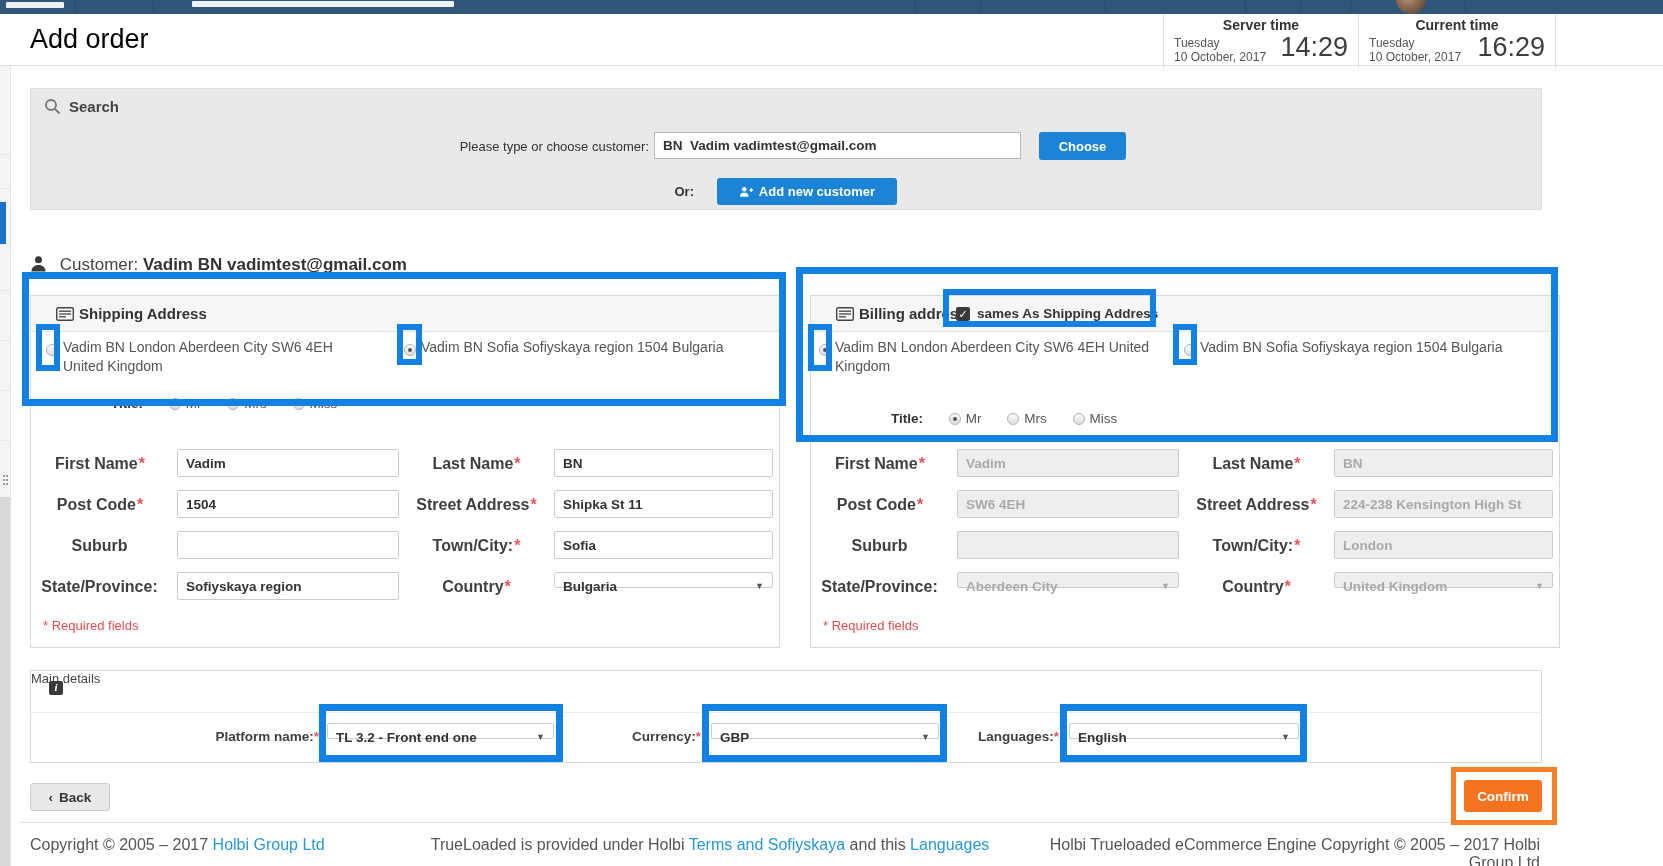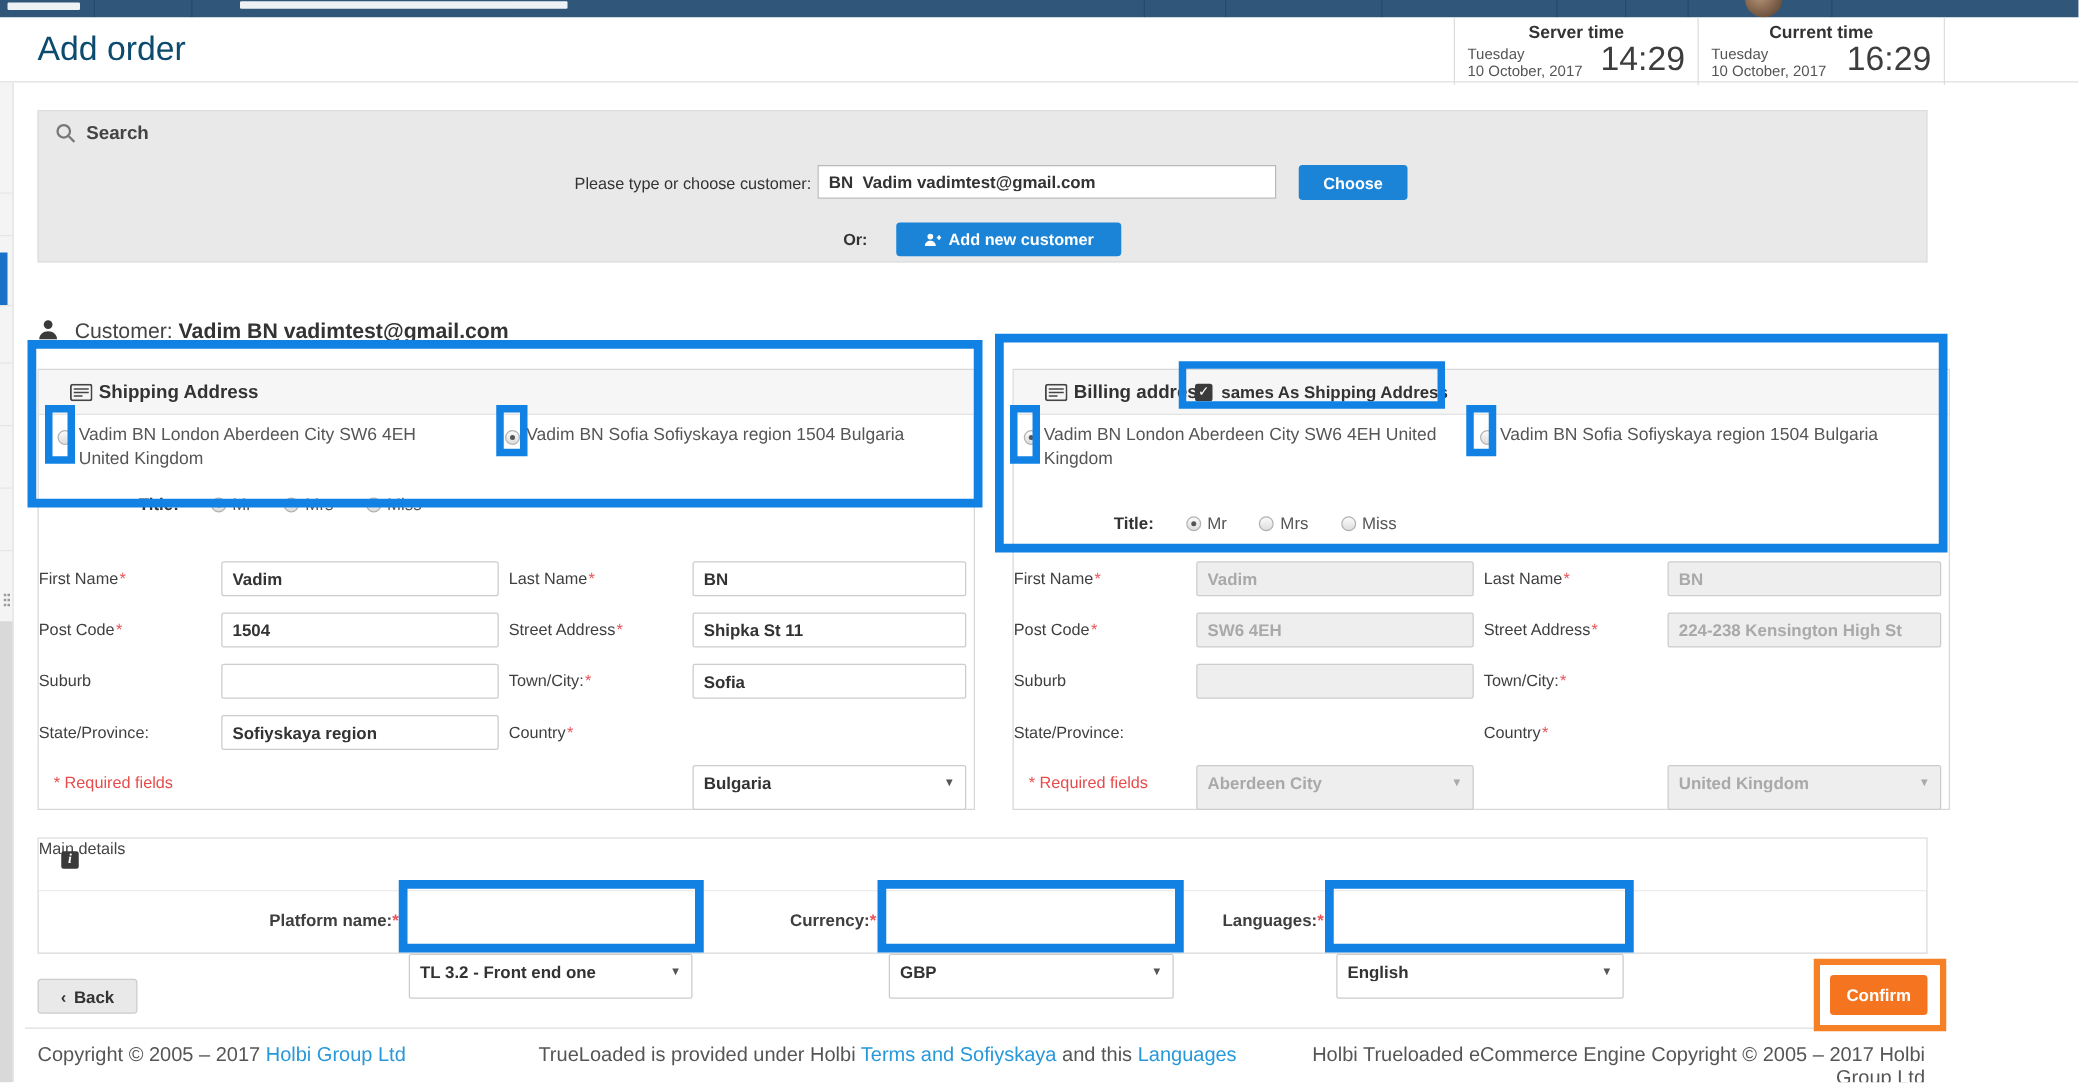--- a/index.html
+++ b/index.html
@@ -16,21 +16,21 @@
     background:radial-gradient(circle at 40% 40%, #b79a7d 0%, #8a6a52 45%, #4a3a2e 100%); }
   
   #left-strip { position:absolute; left:0; top:66px; width:11px; height:800px; background:#f4f4f4; border-right:1px solid #e2e2e2; }
   #left-strip .seg-line { position:absolute; left:0; width:10px; height:1px; background:#e6e6e6; }
   #left-strip .active-seg { position:absolute; left:0; top:136px; width:6px; height:42px; background:#1a72c8; }
   #left-strip .drag-dots { position:absolute; left:3px; top:409px; width:2px; height:2px; background:#9a9a9a;
     box-shadow:0 4px 0 #9a9a9a,0 8px 0 #9a9a9a,3px 0 0 #9a9a9a,3px 4px 0 #9a9a9a,3px 8px 0 #9a9a9a; }
   #left-strip .dark-bottom { position:absolute; left:0; top:431px; width:10px; height:369px; background:#d9d9d9; }
   
   #header { position:absolute; left:0; top:14px; width:1663px; height:52px; background:#fff; border-bottom:1px solid #e0e0e0; }
-  #page-title { position:absolute; left:30px; top:10px; font-size:27px; font-weight:400; color:#0c4a6e; }
+  #page-title { position:absolute; left:30px; top:10px; font-size:27px; font-weight:400; color:#000000; }
   .time-block { position:absolute; top:0; height:54px; border-left:1px solid #ddd; }
   #server-time-block { left:1163px; width:195px; }
   #current-time-block { left:1358px; width:198px; border-right:1px solid #ddd; }
   .time-title { text-align:center; font-weight:700; font-size:14px; color:#333; margin-top:3px; }
   .time-date { position:absolute; left:10px; top:22px; font-size:12px; color:#555; line-height:14px; }
   .time-big { position:absolute; right:10px; top:18px; font-size:27px; color:#3d3d3d; }
   
   .panel { position:absolute; background:#fff; border:1px solid #d8d8d8; }
   .panel-header { position:relative; height:36px; background:#f6f6f6; border-bottom:1px solid #e3e3e3; }
   .panel-header .ph-title { position:absolute; left:48px; top:9px; font-size:15px; font-weight:700; color:#333; }
@@ -66,29 +66,29 @@
   .addr-option-label { position:absolute; font-size:14px; color:#555; line-height:19px; }
   .title-row { position:absolute; font-size:13.5px; color:#333; }
   .title-row .t-label { font-weight:700; }
   .title-row .radio { vertical-align:-2px; margin:0 5px 0 22px; }
   .title-row .t-opt { color:#555; }
   .checkbox { position:absolute; width:14px; height:14px; background:#3a3a3a; border-radius:2px; color:#fff;
     font-size:11px; line-height:14px; text-align:center; }
   .checkbox::after { content:"✓"; }
   .cb-label { position:absolute; font-size:13.5px; font-weight:700; color:#333; }
   .f-row { position:absolute; height:28px; width:100%; }
-  .f-label { position:absolute; top:6px; font-size:13px; font-weight:400; color:#3f3f3f; text-align:left; }
+  .f-label { position:absolute; top:6px; font-size:16px; font-weight:700; color:#3f3f3f; text-align:center; }
   .f-label .req { color:#e8545a; margin-left:1px; }
   .lbl-l { left:0; width:138px; }
   .lbl-r { left:376px; width:139px; }
   .text-input { position:absolute; top:0; height:28px; border:1px solid #ccc; border-radius:2px; background:#fff;
     font-family:inherit; font-size:13.5px; font-weight:700; color:#333; padding:0 8px; }
   .inp-l { left:146px; width:222px; }
   .inp-r { left:523px; width:219px; }
-  .select-box { position:absolute; top:0; height:36px; border:1px solid #ccc; border-radius:2px; background:#fff;margin-top:40px; }
+  .select-box { position:absolute; top:0; height:16px; border:1px solid #ccc; border-radius:2px; background:#fff; }
   .select-box .select-value { position:absolute; left:8px; top:6px; font-size:13.5px; font-weight:700; color:#333; white-space:nowrap; overflow:hidden; }
   .select-box .caret { position:absolute; right:8px; top:8px; font-size:9px; color:#555; }
   .disabled-ctl { background:#eee !important; color:#a9a9a9 !important; }
   .disabled-ctl .select-value { color:#a9a9a9; }
   .disabled-ctl .caret { color:#a9a9a9; }
   .required-note { position:absolute; left:12px; top:322px; color:#e74c4c; font-size:13px; }
   
   #main-details-panel { left:30px; top:670px; width:1512px; height:93px; }
   #main-details-panel .ph-white { position:relative; height:42px; background:#fff; border-bottom:1px solid #ececec; }
   #main-details-panel .ph-white .ph-title { left:40px; top:10px; }
@@ -281,20 +281,21 @@
     <div class="f-row" style="top:194px;">
       <span class="f-label lbl-l"><span>Post Code</span><span class="req">*</span></span>
       <input class="text-input inp-l disabled-ctl" type="text" disabled="" value="SW6 4EH" style="">
       <span class="f-label lbl-r"><span>Street Address</span><span class="req">*</span></span>
       <input class="text-input inp-r disabled-ctl" type="text" disabled="" value="224-238 Kensington High St" style="">
     </div>
     <div class="f-row" style="top:235px;">
       <span class="f-label lbl-l"><span>Suburb</span><span class="req"></span></span>
       <input class="text-input inp-l disabled-ctl" type="text" disabled="" value="" style="">
       <span class="f-label lbl-r"><span>Town/City:</span><span class="req">*</span></span>
+      <input class="text-input inp-r disabled-ctl" type="text" disabled="" value="London" style="">
     </div>
     <div class="f-row" style="top:276px;">
       <span class="f-label lbl-l"><span>State/Province:</span><span class="req"></span></span>
       <span class="select-box inp-l disabled-ctl">
         <span class="select-value">Aberdeen City</span>
           <span class="caret">▼</span>
       </span>
       <span class="f-label lbl-r"><span>Country</span><span class="req">*</span></span>
       <span class="select-box inp-r disabled-ctl">
         <span class="select-value">United Kingdom</span>

